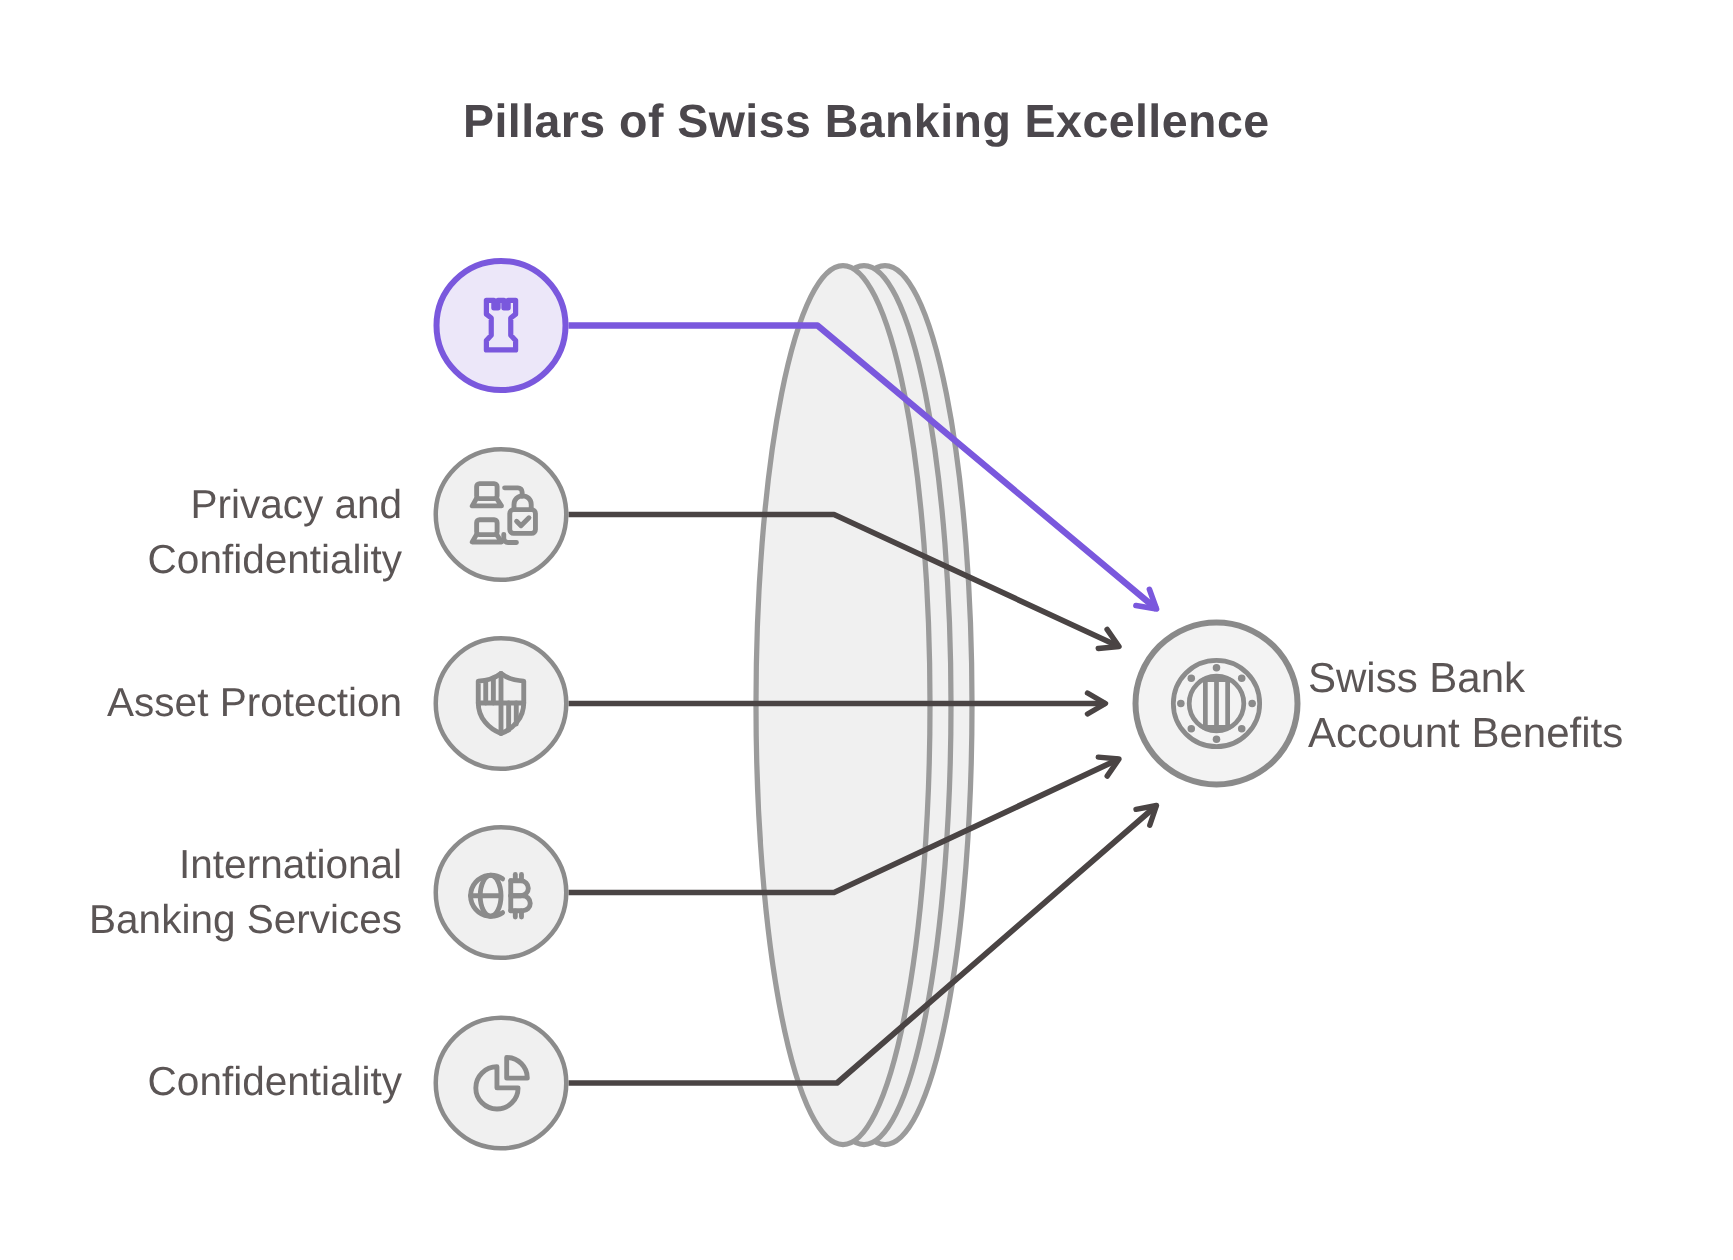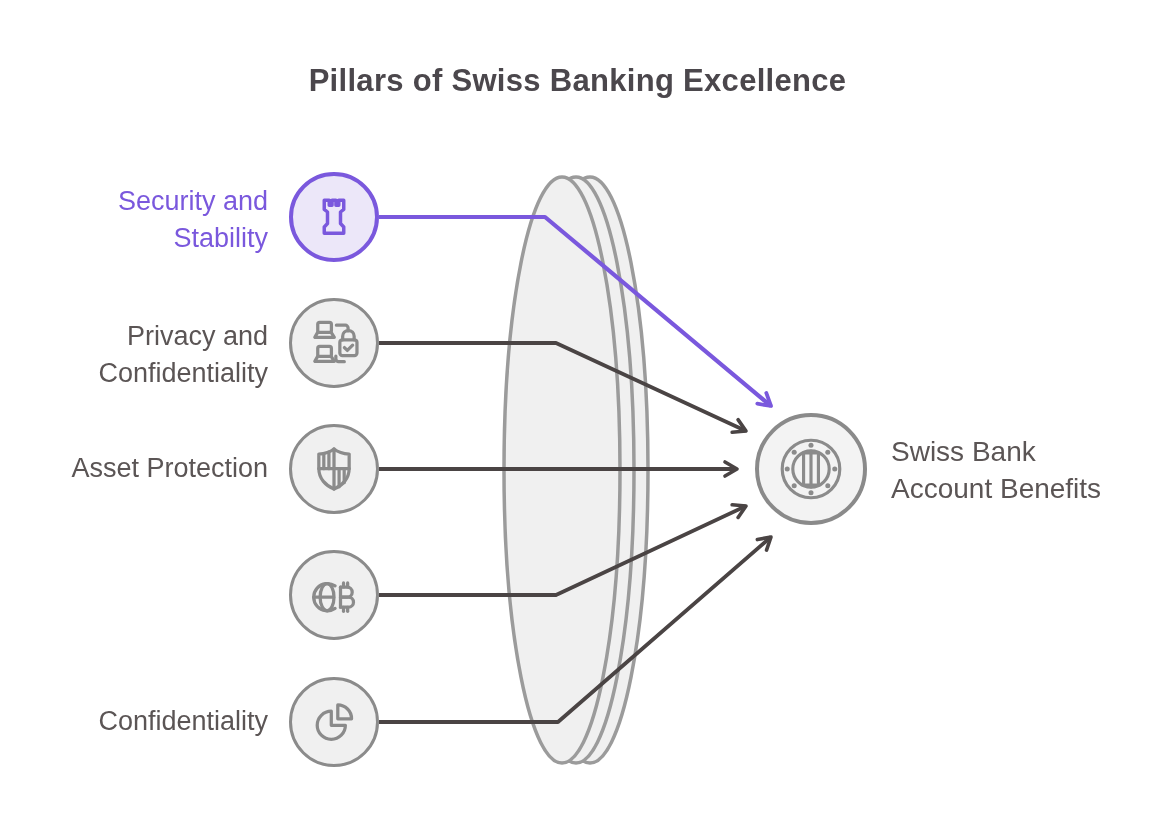--- a/index.html
+++ b/index.html
@@ -39,21 +39,21 @@
   .icon-circle.accent{border:4px solid var(--accent);background:var(--accent-fill);}
   .icon-circle svg{display:block;}
   .gray-stroke{stroke:var(--icon-gray);fill:none;stroke-width:3;stroke-linecap:round;stroke-linejoin:round;}
   .accent-stroke{stroke:var(--accent);fill:none;stroke-width:3.2;stroke-linecap:round;stroke-linejoin:round;}
   .result-node{
     position:absolute;left:755px;top:413px;width:112px;height:112px;box-sizing:border-box;
     border:4px solid var(--node-border);border-radius:50%;background:var(--node-fill);
     display:flex;align-items:center;justify-content:center;z-index:2;
   }
   .result-label{
-    position:absolute;left:891px;top:433px;width:260px;text-align:left;
+    position:absolute;left:872px;top:433px;width:260px;text-align:left;
     font-size:28px;line-height:37px;font-weight:500;color:var(--label-color);
     white-space:pre-line;z-index:3;
   }
   .lens{fill:var(--lens-fill);stroke:var(--lens-stroke);stroke-width:3.5;}
   .link{fill:none;stroke:var(--line-dark);stroke-width:3.8;stroke-linejoin:round;}
   .link.accent{stroke:var(--accent);stroke-width:4.2;}
 </style>
 </head>
 <body>
 
@@ -79,22 +79,20 @@
       <polyline class="link accent" points="379,217 545,217 771,406" marker-end="url(#arrow-accent)"></polyline>
       <polyline class="link" points="379,343 556,343 746,431" marker-end="url(#arrow-dark)"></polyline>
       <polyline class="link" points="379,469 737,469" marker-end="url(#arrow-dark)"></polyline>
       <polyline class="link" points="379,595 556,595 746,506" marker-end="url(#arrow-dark)"></polyline>
       <polyline class="link" points="379,722 558,722 771,537" marker-end="url(#arrow-dark)"></polyline>
     </g>
   </svg>
 
   <div class="title">Pillars of Swiss Banking Excellence</div>
 
-  <div class="pillar-label accent" style="top:183px;">Security and
-Stability</div>
   <div class="icon-circle accent" style="top:172px;">
     <svg width="52" height="52" viewBox="0 0 48 48">
       <path class="accent-stroke" d="M15 8.5 V17 L18 19.4 V30 L15 33.2 V39 H33 V33.2 L30 30 V19.4 L33 17 V8.5 H28.4 V13.1 H25.8 V8.5 H22.2 V13.1 H19.6 V8.5 Z"></path>
     </svg>
   </div>
 
   <div class="pillar-label" style="top:306px;margin-top:12px;">Privacy and
 Confidentiality</div>
   <div class="icon-circle" style="top:298px;">
     <svg width="52" height="52" viewBox="0 0 48 48">
@@ -120,20 +118,22 @@
         <path d="M10 23.7 H38"></path>
         <path d="M24 5.5 V42.5"></path>
         <path d="M14.6 9.9 V23.7"></path>
         <path d="M19.3 8.4 V23.7"></path>
         <path d="M28.7 23.7 V40.4"></path>
         <path d="M33.4 23.7 V36.6"></path>
       </g>
     </svg>
   </div>
 
+  <div class="pillar-label" style="top:558px;">International
+Banking Services</div>
   <div class="icon-circle" style="top:550px;">
     <svg width="52" height="52" viewBox="0 0 48 48">
       <g class="gray-stroke">
         <path d="M25 15.6 A12.6 12.6 0 1 0 25 36.4"></path>
         <path d="M5.2 26 H23.5"></path>
         <ellipse cx="17.6" cy="26" rx="6.4" ry="12.6"></ellipse>
         <path d="M30 16.8 V35.2"></path>
         <path d="M30 16.8 H36.2 A4.6 4.6 0 0 1 36.2 26 H30"></path>
         <path d="M30 26 H37.4 A4.6 4.6 0 0 1 37.4 35.2 H30"></path>
         <path d="M32.8 16.6 V12.9"></path>

